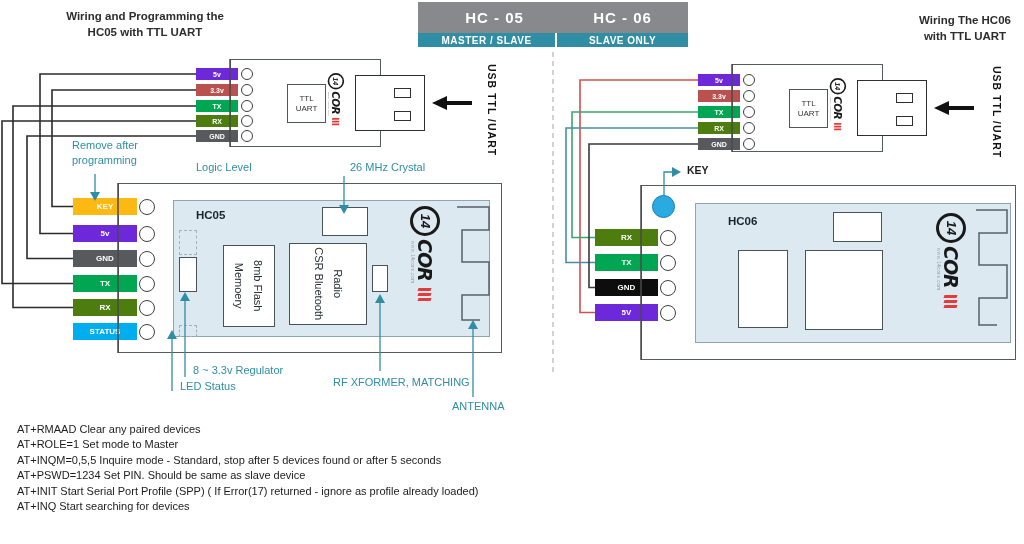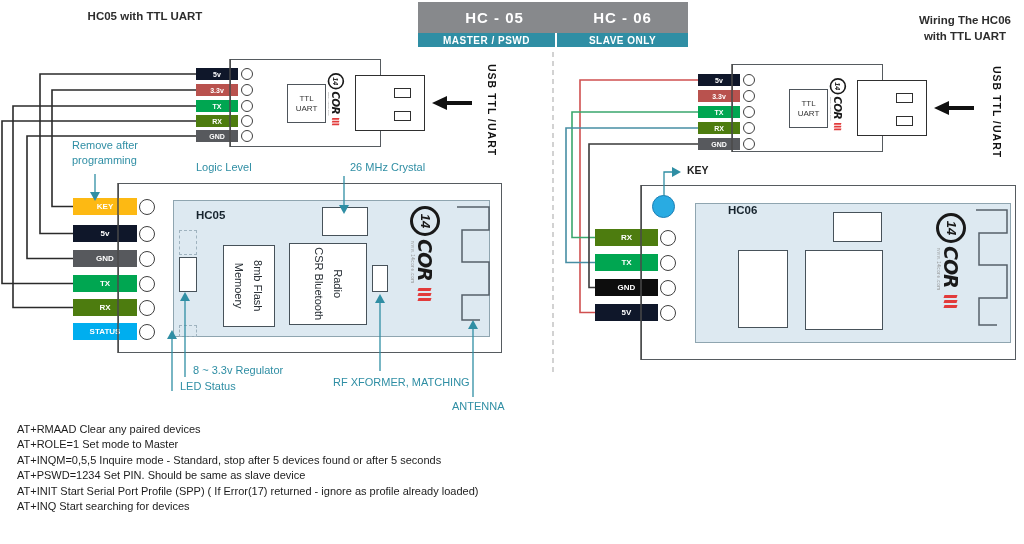--- a/index.html
+++ b/index.html
@@ -33,21 +33,21 @@
   
   .pinrow { position:absolute; display:flex; align-items:center; }
   .pinrow.sm { gap:3px; } .pinrow.lg { gap:2px; }
   .pinbox { color:#fff; font-weight:700; display:flex; align-items:center; justify-content:center; }
   .sm .pinbox { width:42px; height:12px; font-size:7px; }
   .lg .pinbox { width:64px; height:17px; font-size:8px; }
   .lg.hc06 .pinbox { width:63px; }
   .pincirc { background:#fff; border:1.5px solid #3f3f3f; border-radius:50%; }
   .sm .pincirc { width:12px; height:12px; }
   .lg .pincirc { width:16px; height:16px; }
-  .c-red{background:#0f172a} .c-maroon{background:#b9524e} .c-green{background:#00a651}
+  .c-red{background:#6d28d9} .c-maroon{background:#b9524e} .c-green{background:#00a651}
   .c-teal{background:#4d7c0f} .c-dkgray{background:#57595d} .c-yellow{background:#fdb913}
   .c-cyan{background:#00aeef} .c-black{background:#0d0d0d}
 
   
   .ttlchip { background:#fff; border:1.5px solid #4e555b; display:flex; align-items:center; justify-content:center;
              text-align:center; font-size:8px; line-height:1.25; color:#333; }
   .usbplug { background:#fff; border:1.5px solid #2f2f2f; }
   .usbslot { background:#fff; border:1.5px solid #2f2f2f; }
   .vlabel  { position:absolute; white-space:nowrap; transform:rotate(90deg); transform-origin:top left;
              font-size:10.5px; font-weight:600; color:#111; letter-spacing:1px; }
@@ -76,25 +76,26 @@
   .cmd { font-size:11px; line-height:15.4px; color:#1c1c1c; white-space:nowrap; }
 
   #overlay { position:absolute; left:0; top:0; pointer-events:none; z-index:50; }
 </style>
 </head>
 <body>
 
 <div id="canvas">
 
   <div class="abs hdr-title" style="left:418px;top:2px;width:153px;height:31px">HC - 05</div>
-  <div class="abs hdr-sub" style="left:418px;top:33px;width:137px;height:14px">MASTER / PSWD</div>
+  <div class="abs hdr-sub" style="left:418px;top:33px;width:137px;height:14px">MASTER / SLAVE</div>
   <div class="abs hdr-title" style="left:557px;top:2px;width:131px;height:31px">HC - 06</div>
   <div class="abs hdr-sub" style="left:557px;top:33px;width:131px;height:14px">SLAVE ONLY</div>
 
   <div class="abs diagram-title" style="left:35px;top:8px;width:220px">
+    <div>Wiring and Programming the</div>
     <div>HC05 with TTL UART</div>
   </div>
   <div class="abs diagram-title" style="left:880px;top:12px;width:170px">
     <div>Wiring The HC06</div>
     <div>with TTL UART</div>
   </div>
 
   <div class="abs outerbox" style="left:230px;top:59px;width:151px;height:88px"></div>
   <div class="abs ttlchip" style="left:287px;top:84px;width:39px;height:39px">TTL UART</div>
   <div class="logo sml" style="left:326px;top:73px">
@@ -239,21 +240,21 @@
     <div class="pinbox c-teal">RX</div>
       <div class="pincirc"></div>
     </div>
   <div class="pinrow sm" style="left:698px;top:138px">
     <div class="pinbox c-dkgray">GND</div>
       <div class="pincirc"></div>
     </div>
 
   <div class="abs outerbox" style="left:641px;top:185px;width:375px;height:175px"></div>
   <div class="abs pcb" style="left:695px;top:203px;width:316px;height:140px"></div>
-  <div class="abs module-name" style="left:728px;top:204px">HC06</div>
+  <div class="abs module-name" style="left:728px;top:215px">HC06</div>
   <div class="abs chip" style="left:833px;top:212px;width:49px;height:30px"></div>
   <div class="abs chip" style="left:738px;top:250px;width:50px;height:78px"></div>
   <div class="abs chip" style="left:805px;top:250px;width:78px;height:80px"></div>
   <div class="logo" style="left:933px;top:213px">
     <div class="l-circ">
         <span>14</span>
       </div>
     <div class="l-word">COR</div>
     <div class="l-site">www.14core.com</div>
     <div class="l-stripes">

